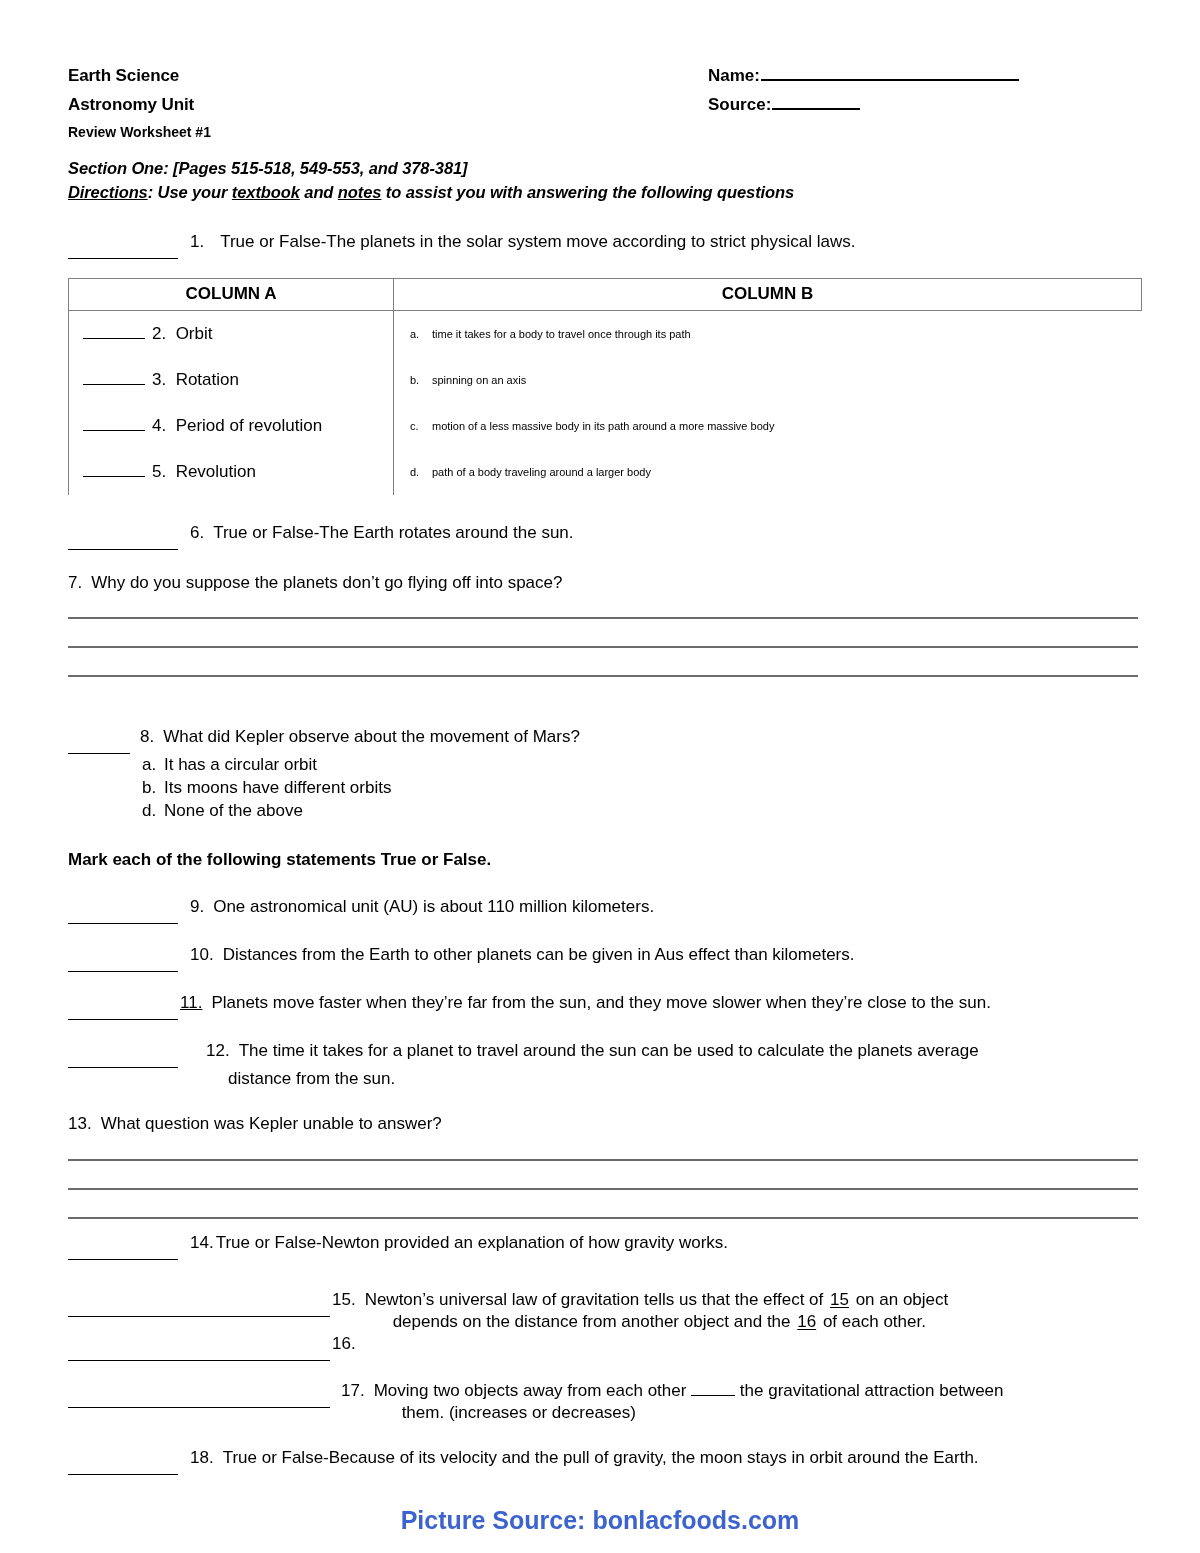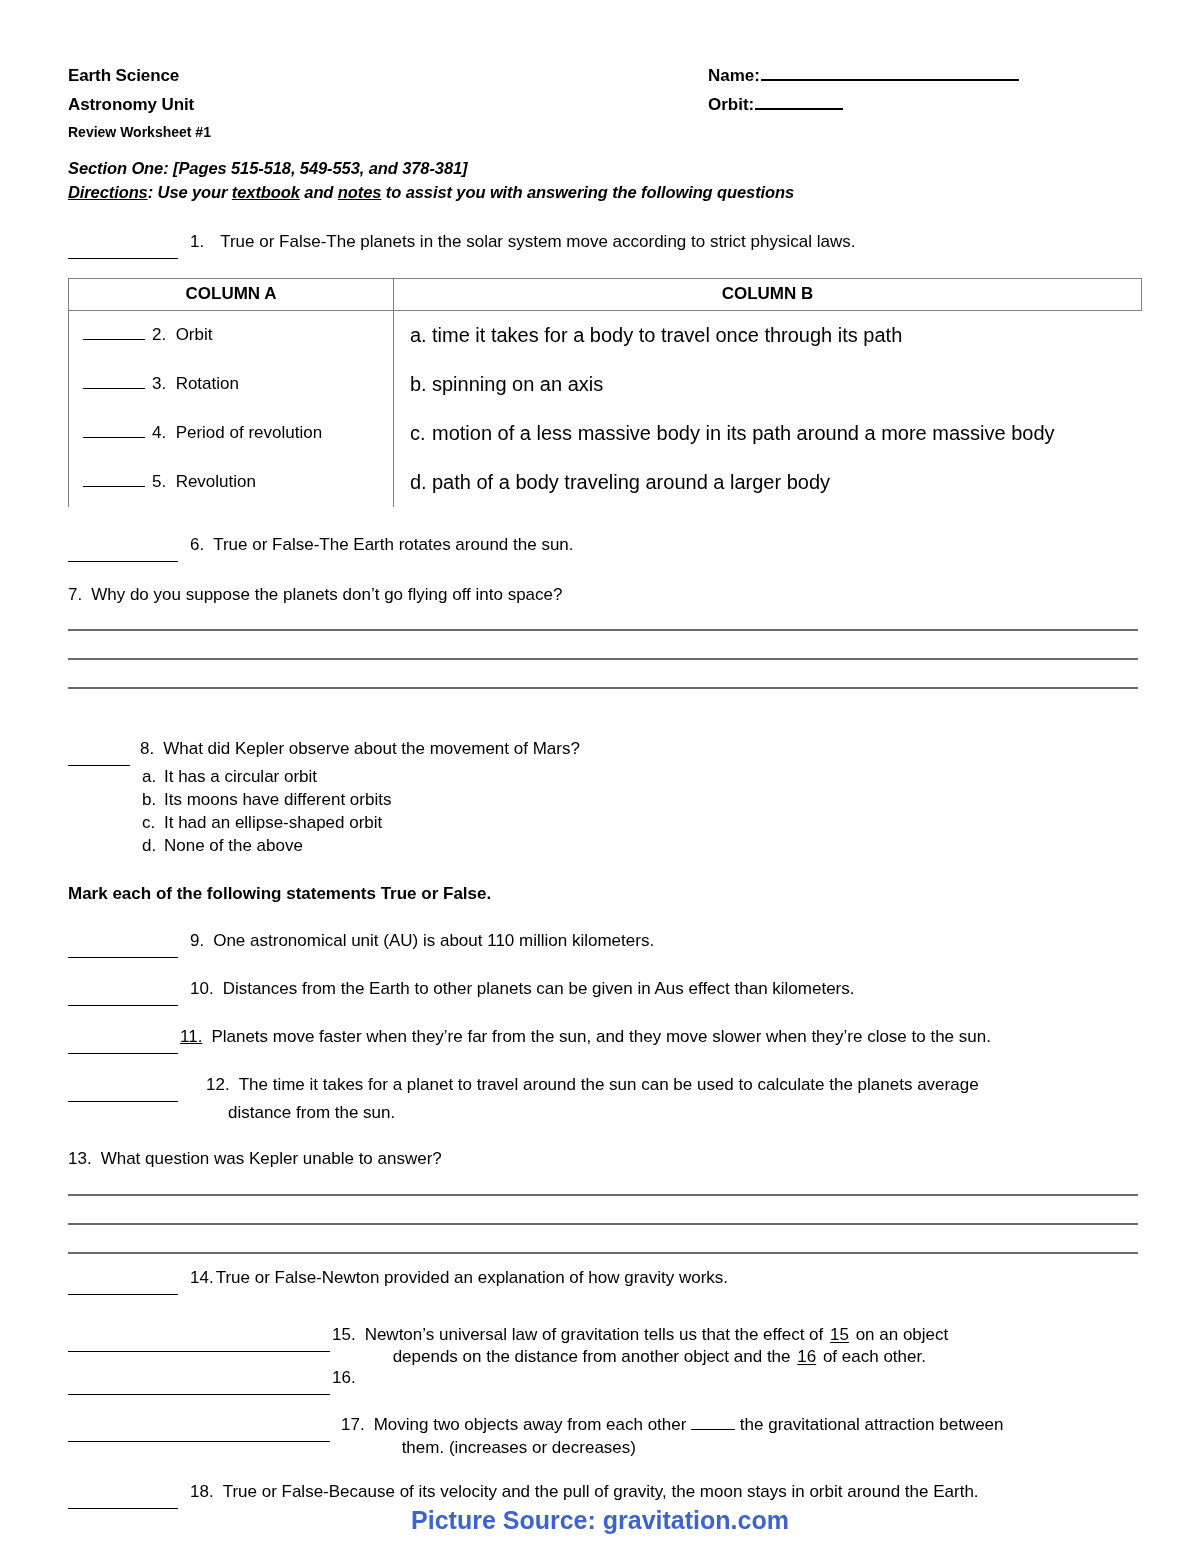--- a/index.html
+++ b/index.html
@@ -121,21 +121,21 @@
     font-size: 17px;
     height: 31px;
   }
   .col-a { width: 325px; }
   .cellA {
     font-size: 17px;
     padding: 13px 0 13px 14px;
     white-space: nowrap;
   }
   .cellB {
-    font-size: 20px;
+    font-size: 11px;
     padding: 13px 0 13px 16px;
   }
   .cellA .blank-sm { margin-right: 7px; }
   .alpha { display:inline-block; width: 22px; }
 
   
   .rule {
     border-bottom: 2.2px solid #6b6b6b;
     height: 0;
     width: 1070px;
@@ -189,21 +189,21 @@
   <div class="hdr-row">
     <div class="hdr-left">Earth Science</div>
     <div class="hdr-right">
       <span>Name:</span><span class="fill-name"></span>
     </div>
   </div>
 
   <div class="hdr-row">
     <div class="hdr-left">Astronomy Unit</div>
     <div class="hdr-right">
-      <span>Orbit:</span><span class="fill-period"></span>
+      <span>Source:</span><span class="fill-period"></span>
     </div>
   </div>
 
   <div class="title3">Review Worksheet #1</div>
 
   <div class="sec-line">Section One:  [Pages 515-518, 549-553, and 378-381]</div>
   <div class="sec-line">
     <span class="u">Directions</span><span>:  Use your </span><span class="u">textbook</span><span> and </span><span class="u">notes</span><span> to assist you with answering the following questions</span>
   </div>
 
@@ -302,23 +302,20 @@
     <span class="qnum" style="margin-left:10px;">8.</span>
     <span class="qtext" style="margin-left:9px;">What did Kepler observe about the movement of Mars?</span>
   </div>
   <div class="mc">
     <span class="mc-letter">a.</span><span>It has a circular orbit</span>
   </div>
   <div class="mc">
     <span class="mc-letter">b.</span><span>Its moons have different orbits</span>
   </div>
   <div class="mc">
-    <span class="mc-letter">c.</span><span>It had an ellipse-shaped orbit</span>
-  </div>
-  <div class="mc">
     <span class="mc-letter">d.</span><span>None of the above</span>
   </div>
 
   <div style="height:27px"></div>
   <div class="bold-head">Mark each of the following statements True or False.</div>
 
   <div style="height:26px"></div>
   <div class="q-row">
     <span class="blank blank-md" style="margin-top:13px;"></span>
     <span class="qnum" style="margin-left:12px;">9.</span>
@@ -392,14 +389,14 @@
 
   <div style="height:22px"></div>
   <div class="q-row">
     <span class="blank blank-md" style="margin-top:13px;"></span>
     <span class="qnum" style="margin-left:12px;">18.</span>
     <span class="qtext" style="margin-left:9px;">True or False-Because of its velocity and the pull of gravity, the moon stays in orbit around the Earth.</span>
   </div>
 
  </div>
 
- <div class="footer" style="color: rgb(61, 99, 206);">Picture Source: gravitation.com</div>
+ <div class="footer" style="color: rgb(61, 99, 206);">Picture Source: bonlacfoods.com</div>
 </div>
 
 </body></html>

